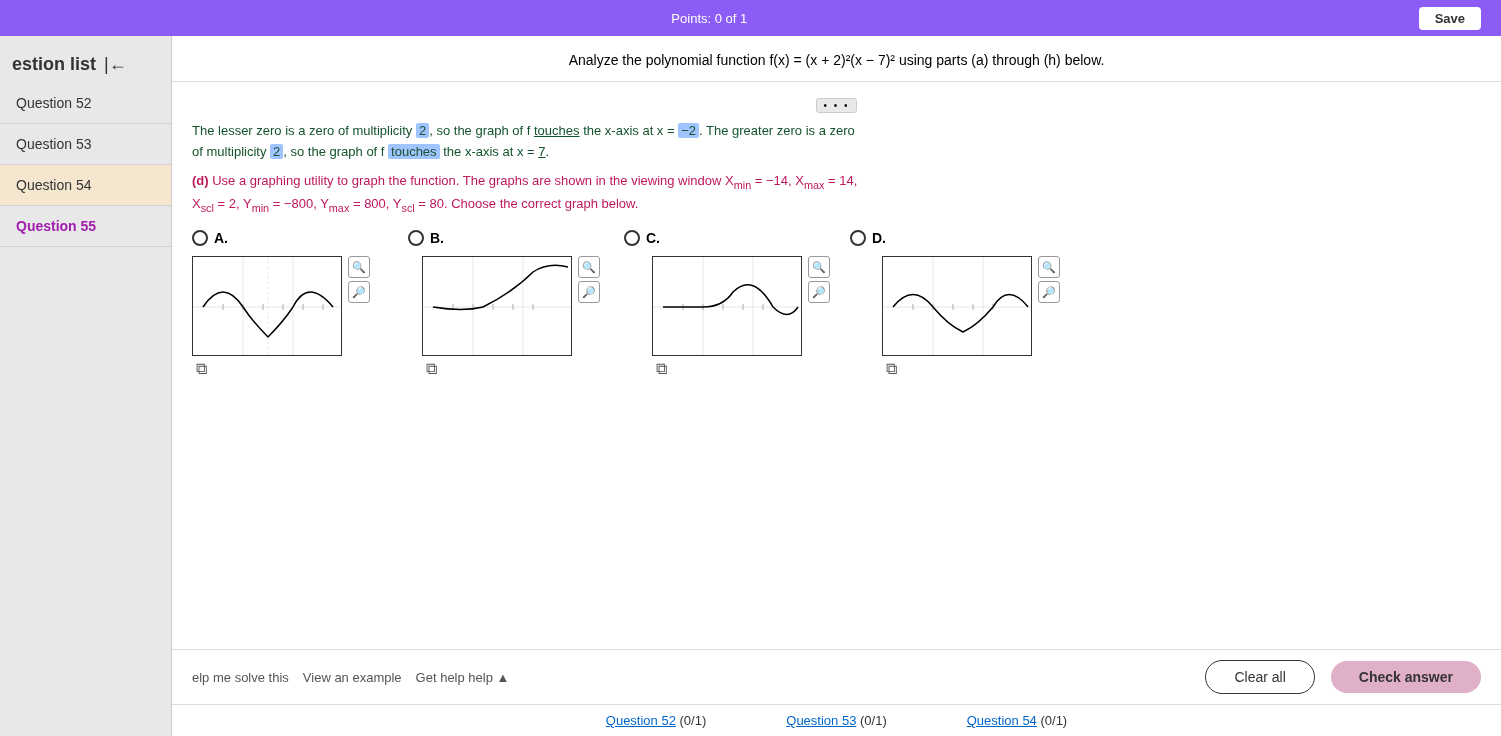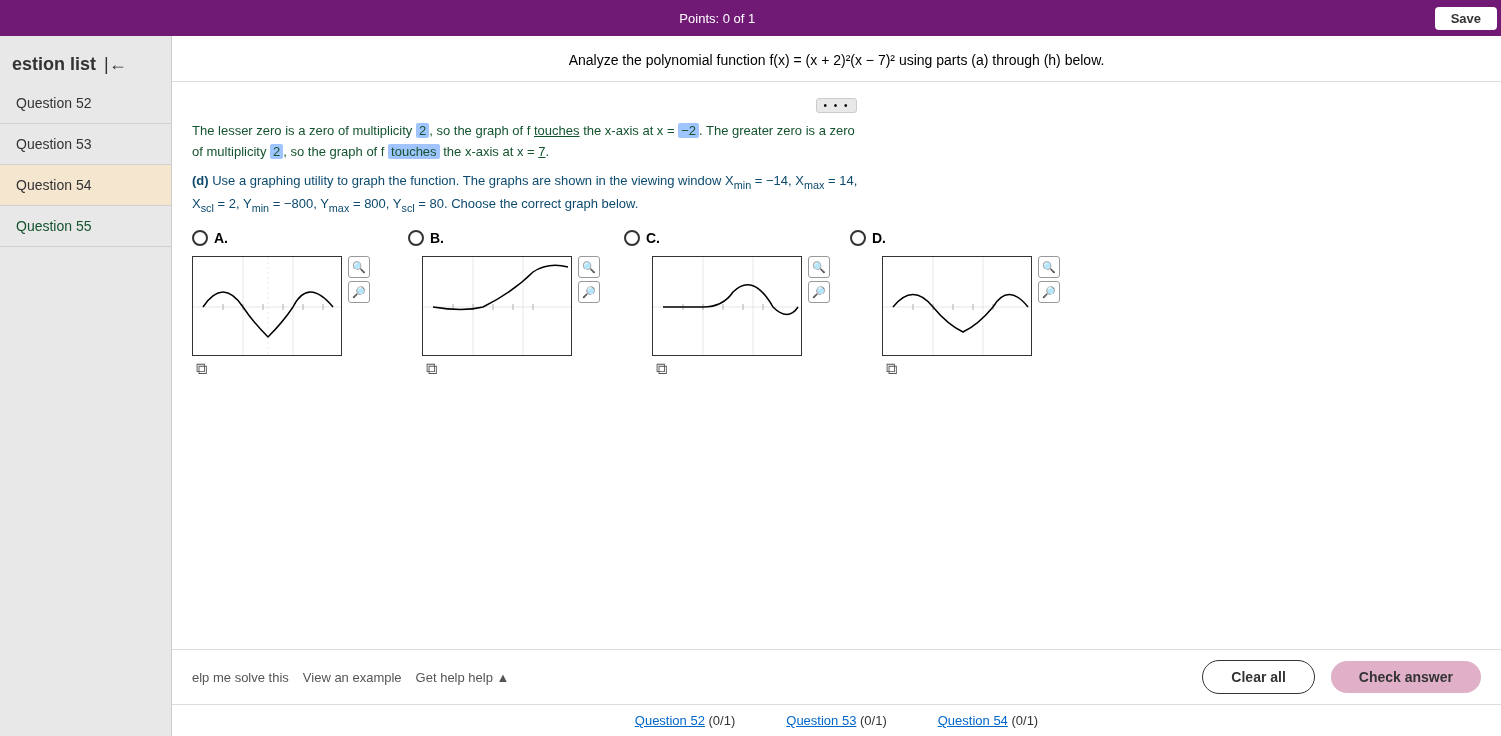--- a/index.html
+++ b/index.html
@@ -1,24 +1,24 @@
 <!DOCTYPE html>
 <html><head>
   <meta charset="utf-8">
   <style>
     * { box-sizing: border-box; margin: 0; padding: 0; }
     body { font-family: Arial, sans-serif; background: #fff; width: 1501px; height: 736px; overflow: hidden; }
 
     .top-bar {
-      background: #701a75;
+      background: #8b5cf6;
       height: 36px;
       display: flex;
       align-items: center;
       justify-content: flex-end;
-      padding-right: 4px;
+      padding-right: 20px;
     }
     .top-bar-center {
       flex: 1;
       display: flex;
       justify-content: center;
       align-items: center;
       color: white;
       font-size: 13px;
     }
     .save-btn {
@@ -69,21 +69,22 @@
       color: #333;
       cursor: pointer;
       border-bottom: 1px solid #d0d0d0;
     }
 
     .sidebar-item.active {
       background: #f5e6d0;
     }
 
     .sidebar-item.dimmed {
-      color: #14532d;
+      color: #a21caf;
+      font-weight: bold;
     }
 
     .content-area {
       flex: 1;
       display: flex;
       flex-direction: column;
       overflow: hidden;
     }
 
     .question-header {
@@ -112,21 +113,21 @@
       padding: 0 3px;
       border-radius: 2px;
     }
 
     .underline-text {
       text-decoration: underline;
     }
 
     .part-d-text {
       font-size: 13px;
-      color: #0c4a6e;
+      color: #be185d;
       margin-bottom: 14px;
       line-height: 1.6;
     }
 
     .radio-options {
       display: flex;
       gap: 60px;
       margin-bottom: 10px;
       align-items: flex-start;
     }
@@ -216,39 +217,38 @@
     }
 
     .clear-all-btn {
       border: 1.5px solid #333;
       background: white;
       border-radius: 20px;
       padding: 8px 28px;
       font-size: 14px;
       cursor: pointer;
       color: #333;
-      font-weight: bold;
     }
 
     .check-answer-btn {
       background: #e0b0c8;
       border: none;
       border-radius: 20px;
       padding: 8px 28px;
       font-size: 14px;
       cursor: pointer;
       color: #333;
       font-weight: bold;
     }
 
     .footer-links {
       padding: 8px 20px;
       border-top: 1px solid #ddd;
       display: flex;
-      gap: 51px;
+      gap: 80px;
       justify-content: center;
       font-size: 13px;
     }
 
     .footer-link {
       color: #0066cc;
       text-decoration: underline;
       cursor: pointer;
     }
 

